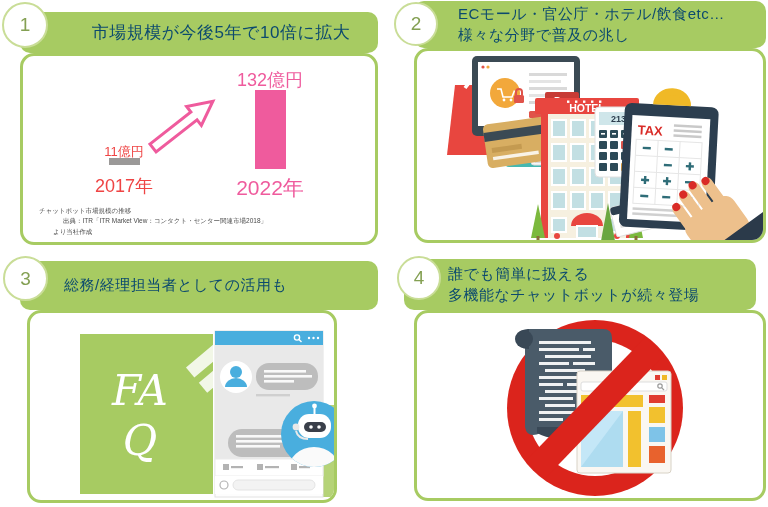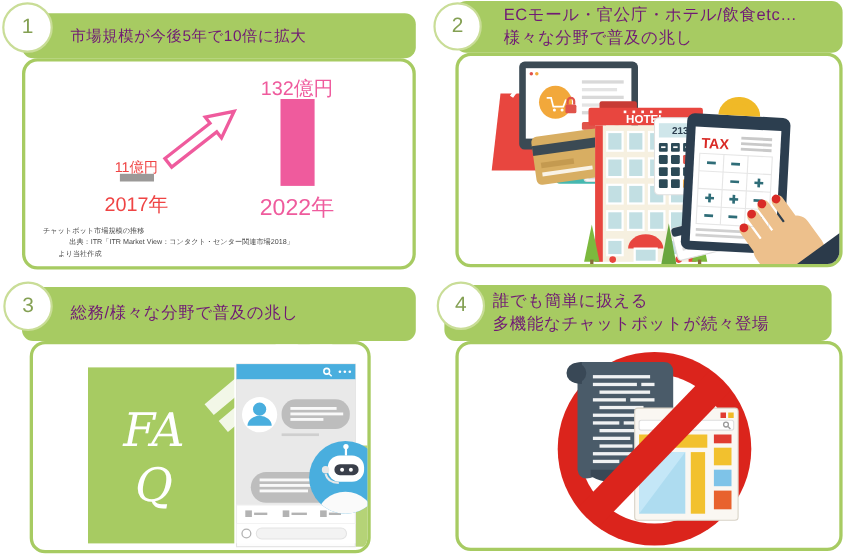--- a/index.html
+++ b/index.html
@@ -1,28 +1,28 @@
 <!DOCTYPE html>
 <html><head>
 <meta charset="utf-8">
 <style>
   html,body{margin:0;padding:0;background:#fff;}
   .canvas{position:relative;width:768px;height:507px;background:#fff;overflow:hidden;
           font-family:"Liberation Sans","DejaVu Sans",sans-serif;}
   .quadrant{position:absolute;width:384px;height:253px;}
-  .hdr{position:absolute;background:#a7cb62;border-radius:10px;color:#701a75;
+  .hdr{position:absolute;background:#a7cb62;border-radius:10px;color:#0c4a6e;
        display:flex;flex-direction:column;justify-content:center;box-sizing:border-box;
        padding-left:44px;line-height:1.38;font-weight:500;letter-spacing:.5px;}
   .t-line:empty{display:none;}
   .num{position:absolute;background:#fff;border:2px solid #c9dd97;border-radius:50%;
        display:flex;align-items:center;justify-content:center;color:#84a053;
        font-size:19px;z-index:3;box-sizing:border-box;}
   .panel{position:absolute;border:3px solid #a7cb62;border-radius:14px;background:#fff;box-sizing:border-box;overflow:hidden;}
   
-  .q1 .hdr{font-size:14px;}
+  .q1 .hdr{font-size:17px;text-align:center;}
   .q2 .hdr,.q3 .hdr,.q4 .hdr{font-size:15px;}
   .chart{position:absolute;inset:0;}
   .bar{position:absolute;width:31px;}
   .bar-label{position:absolute;text-align:center;font-weight:normal;}
   .lab-gray{color:#ef4444;}
   .lab-pink{color:#ef5b9d;}
   .src{position:absolute;left:16px;top:150px;width:330px;font-size:6.5px;color:#4a4a4a;line-height:1.6;}
   .src .s2{padding-left:24px;}
   .src .s3{padding-left:14px;}
   svg text{font-family:"Liberation Sans","DejaVu Sans",sans-serif;}
@@ -264,21 +264,21 @@
             <rect x="256" y="148" width="58" height="46" rx="12" fill="#edc08c"></rect>
             <rect x="260" y="186" width="78" height="60" rx="6" fill="#2b3a4a"></rect>
           </g>
         </g>
       </svg>
     </div>
   </section>
 
   <section class="quadrant q3" style="left:0;top:253px;">
     <div class="hdr" style="left:20px;top:8px;width:358px;height:49px;">
-      <div class="t-line">総務/様々な分野で普及の兆し</div>
+      <div class="t-line">総務/経理担当者としての活用も</div>
     </div>
     <div class="num" style="left:3px;top:3px;width:45px;height:45px;">
       <span>3</span>
     </div>
     <div class="panel" style="left:27px;top:57px;width:310px;height:193px;">
       <svg width="358" height="193" viewBox="0 0 358 193">
 
         <rect x="50" y="21" width="133" height="160" fill="#a7cb62"></rect>
         <text class="faq-text" x="110" y="92" font-size="42" fill="#ffffff" text-anchor="middle">FA</text>
         <text class="faq-text" x="110" y="142" font-size="42" fill="#ffffff" text-anchor="middle">Q</text>

